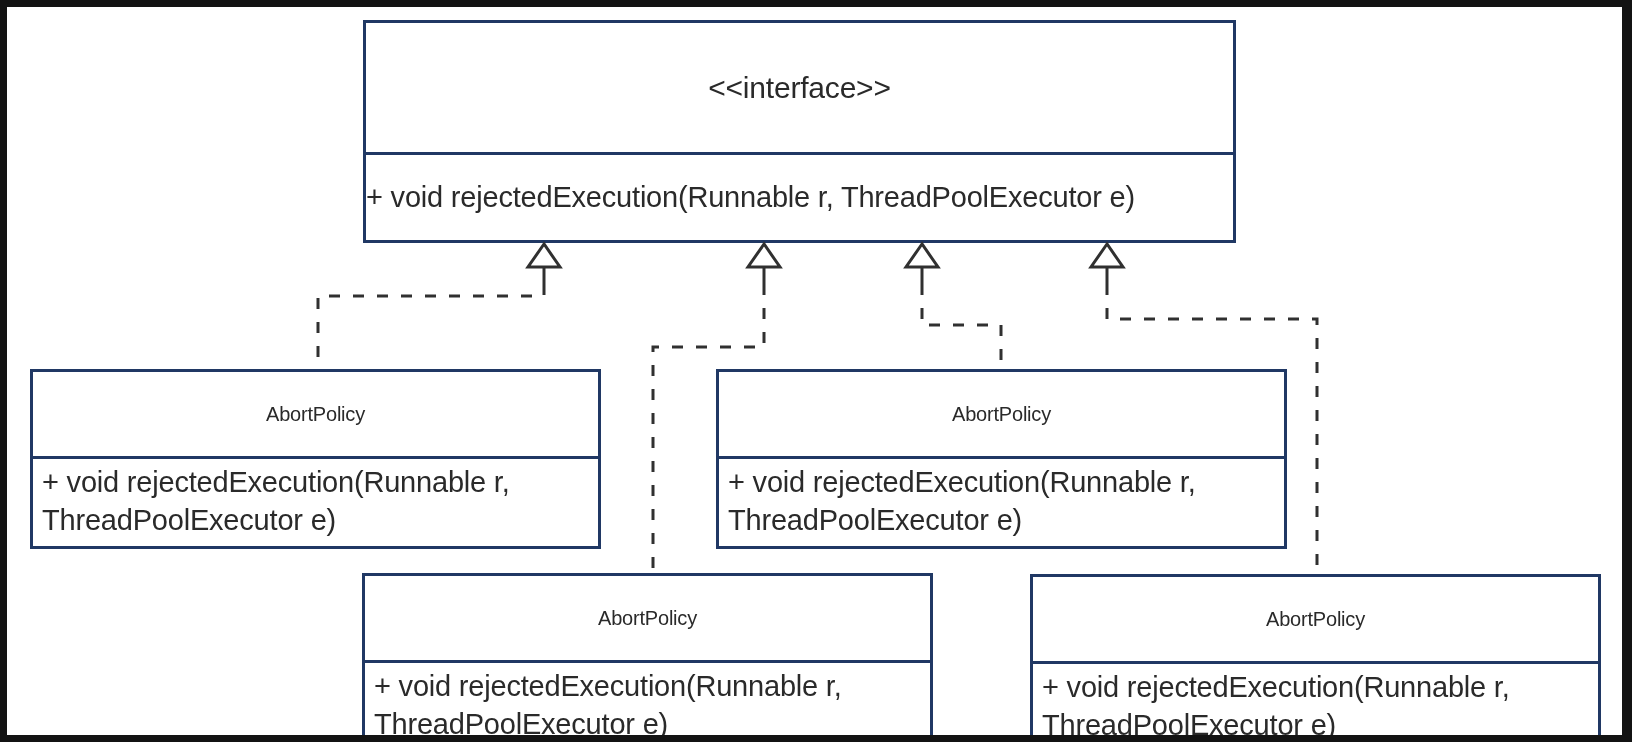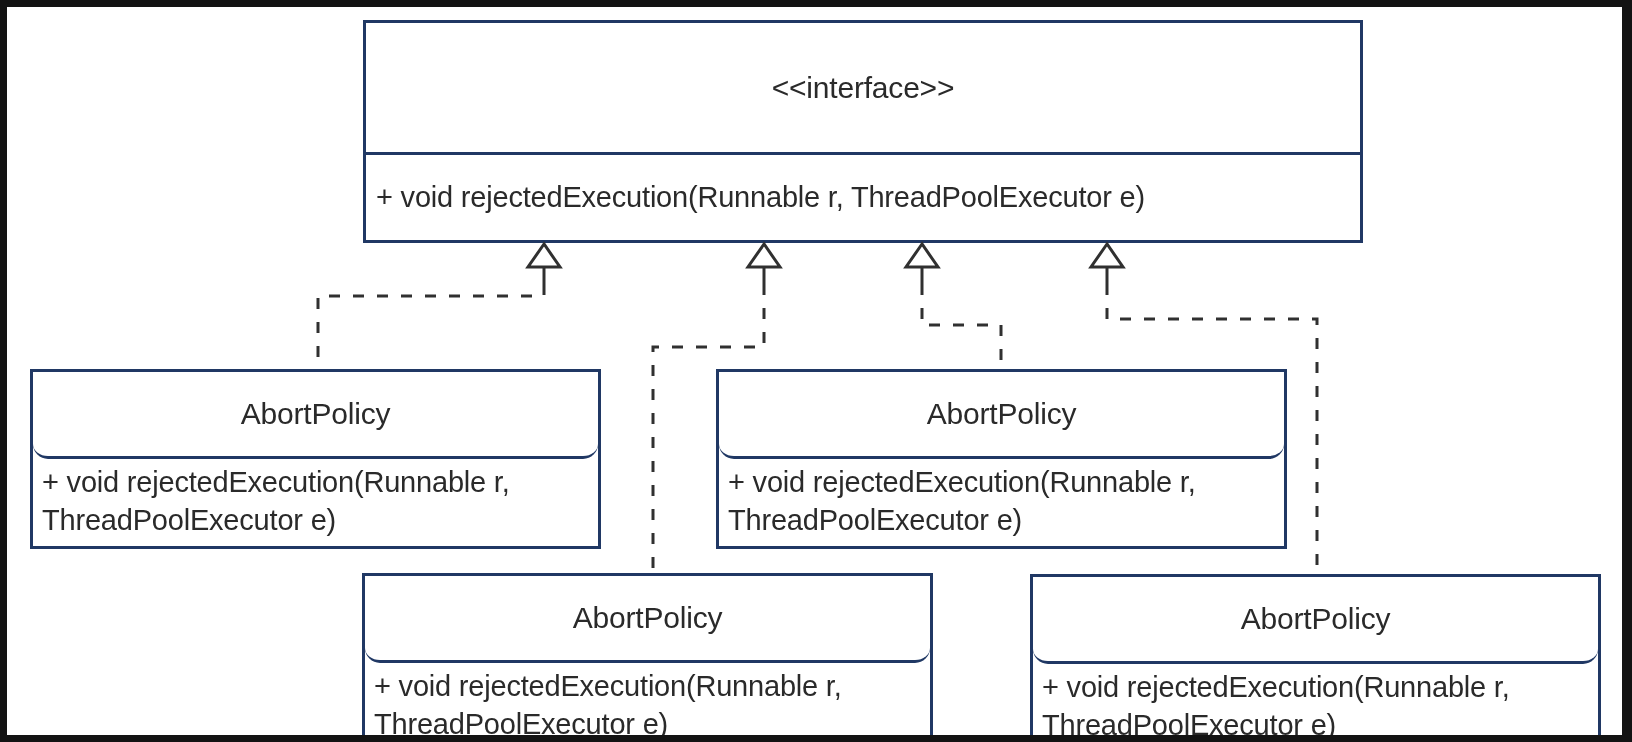--- a/index.html
+++ b/index.html
@@ -43,32 +43,32 @@
     flex-direction: column;
     align-items: center;
     justify-content: center;
     text-align: center;
   }
   .method-cell {
     box-sizing: border-box;
     flex: 1;
   }
   
-  .interface-box { left: 356px; top: 13px; width: 1000px; height: 223px; }
+  .interface-box { left: 356px; top: 13px; width: 873px; height: 223px; }
   .interface-box .title-cell { height: 132px; font-size: 30px; line-height: 41px; letter-spacing: -0.2px; }
   .interface-box .method-cell {
     display: flex;
     align-items: center;
-    padding-left: 10px;
+    padding-left: 0;
     font-size: 29px;
     letter-spacing: -0.2px;
     white-space: nowrap;
   }
   
-  .impl-box .title-cell { height: 87px; font-size: 30px; letter-spacing: -0.2px; border-radius: 15px; }
+  .impl-box .title-cell { height: 87px; font-size: 20px; letter-spacing: -0.2px; }
   .impl-box .method-cell {
     padding: 4px 16px 0 9px;
     font-size: 29px;
     line-height: 38px;
     letter-spacing: -0.2px;
     white-space: nowrap;
   }
   .impl-1 { left: 23px;   top: 362px; width: 571px; height: 180px; }
   .impl-2 { left: 709px;  top: 362px; width: 571px; height: 180px; }
   .impl-3 { left: 355px;  top: 566px; width: 571px; height: 185px; }

